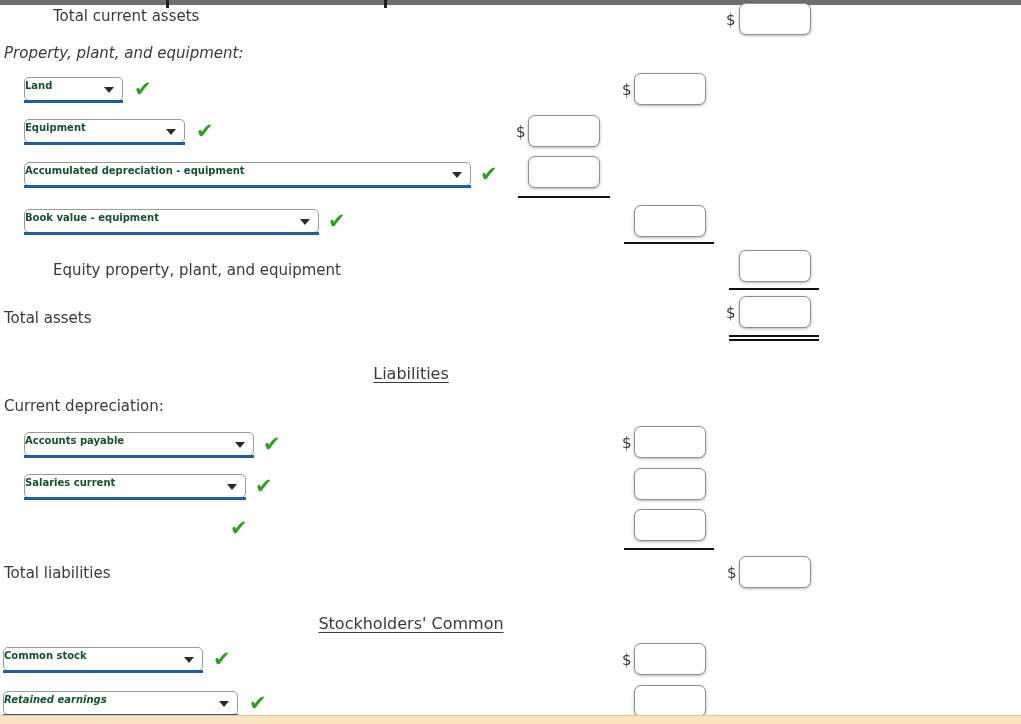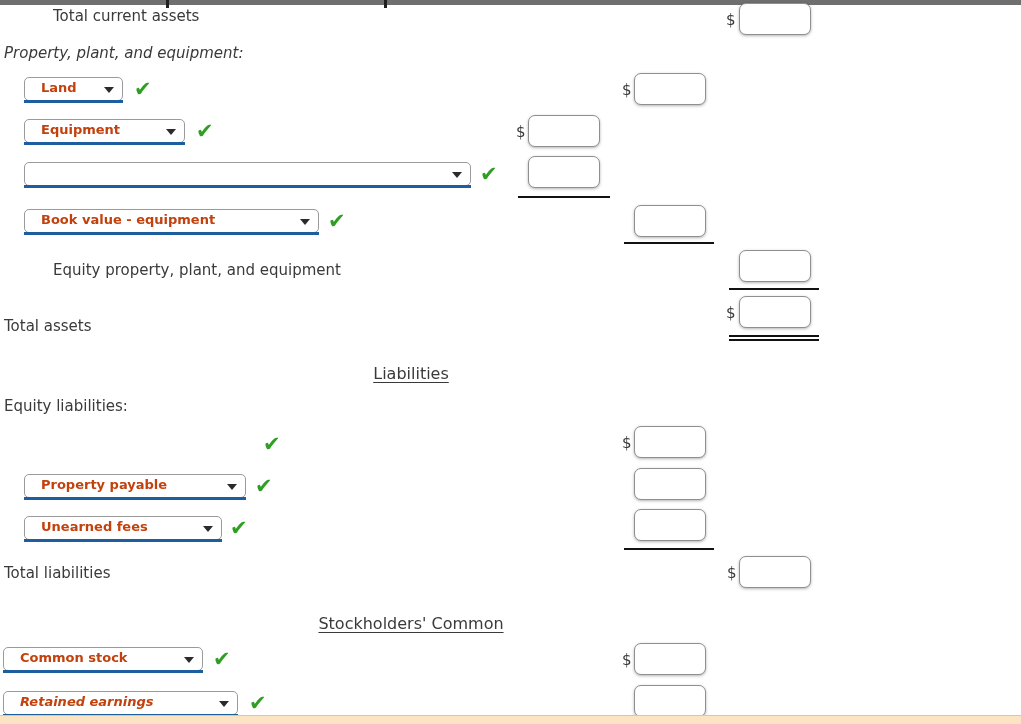--- a/index.html
+++ b/index.html
@@ -19,22 +19,22 @@
   .lbl { position:absolute; font-size:15px; color:#3a3a3a; white-space:nowrap; }
   .heading { position:absolute; left:0; width:822px; text-align:center;
              font-size:16px; color:#3a3a3a; }
   .heading span { text-decoration:underline; text-underline-offset:3px; }
 
   
   .dd { position:absolute; height:24px; background:#fff; border:1px solid #9a9a9a;
         border-radius:5px; cursor:pointer; }
   .dd::after { content:""; position:absolute; left:-1px; right:-1px; bottom:-3px;
                height:3px; background:#1d5f9e; }
-  .dd-text { position:absolute; left:16px; top:2px; font-size:13px; font-weight:bold;
-             color:#c2410c; white-space:nowrap; }
+  .dd-text { position:absolute; left:0; top:2px; font-size:10px; font-weight:bold;
+             color:#14532d; white-space:nowrap; }
   .dd-arrow { position:absolute; right:8px; top:9px; width:0; height:0;
               border-left:5px solid transparent; border-right:5px solid transparent;
               border-top:6px solid #2b2b2b; }
 
   
   .check { position:absolute; font-size:21px; font-weight:bold; color:#2f9e23;
            line-height:24px; }
 
   
   .amt { position:absolute; width:72px; height:32px; border:1px solid #8f8f8f;
@@ -71,65 +71,66 @@
 
   <div class="dd" style="left:24px; top:119px; width:161px;padding-left:8px;">
     <span class="dd-text">Equipment</span>
     <span class="dd-arrow"></span>
   </div>
   <span class="check" style="left:196px; top:119px;">✔</span>
   <span class="dollar" style="left:516px; top:123px;">$</span>
   <input class="amt" style="left: 528px; top: 115px;" type="text" value="">
 
   <div class="dd" style="left:24px; top:162px; width:447px;">
+    <span class="dd-text">Accumulated depreciation - equipment</span>
     <span class="dd-arrow"></span>
   </div>
   <span class="check" style="left:480px; top:162px;">✔</span>
   <input class="amt" style="left: 528px; top: 156px;" type="text" value="">
   <div class="rule" style="left:518px; top:196px; width:92px;"></div>
 
   <div class="dd" style="left:24px; top:209px; width:295px;padding-left:28px;">
     <span class="dd-text">Book value - equipment</span>
     <span class="dd-arrow"></span>
   </div>
   <span class="check" style="left:328px; top:209px;">✔</span>
   <input class="amt" style="left: 634px; top: 205px;" type="text" value="">
   <div class="rule" style="left:624px; top:242px; width:90px;"></div>
 
   <div class="lbl" style="left:53px; top:261px;">Equity property, plant, and equipment</div>
   <input class="amt" style="left: 739px; top: 250px;" type="text" value="">
   <div class="rule" style="left:729px; top:288px; width:90px;"></div>
 
-  <div class="lbl" style="left:4px; top:317px;">Total assets</div>
+  <div class="lbl" style="left:4px; top:309px;">Total assets</div>
   <span class="dollar" style="left:726px; top:304px;">$</span>
   <input class="amt" style="left: 739px; top: 296px;" type="text" value="">
   <div class="rule" style="left:729px; top:335px; width:90px;"></div>
   <div class="rule" style="left:729px; top:339px; width:90px;"></div>
 
   <div class="heading" style="top:364px;">
     <span>Liabilities</span>
   </div>
 
-  <div class="lbl" style="left:4px; top:397px;">Equity liabilities:</div>
+  <div class="lbl" style="left:4px; top:397px;">Current depreciation:</div>
 
+  <div class="dd" style="left:24px; top:432px; width:230px;">
+    <span class="dd-text">Accounts payable</span>
+    <span class="dd-arrow"></span>
+  </div>
   <span class="check" style="left:263px; top:432px;">✔</span>
   <span class="dollar" style="left:622px; top:434px;">$</span>
   <input class="amt" style="left: 634px; top: 426px;" type="text" value="">
 
   <div class="dd" style="left:24px; top:474px; width:222px;">
-    <span class="dd-text">Property payable</span>
+    <span class="dd-text">Salaries current</span>
     <span class="dd-arrow"></span>
   </div>
   <span class="check" style="left:255px; top:474px;">✔</span>
   <input class="amt" style="left: 634px; top: 468px;" type="text" value="">
 
-  <div class="dd" style="left:24px; top:516px; width:198px;">
-    <span class="dd-text">Unearned fees</span>
-    <span class="dd-arrow"></span>
-  </div>
   <span class="check" style="left:230px; top:516px;">✔</span>
   <input class="amt" style="left: 634px; top: 509px;" type="text" value="">
   <div class="rule" style="left:624px; top:548px; width:90px;"></div>
 
   <div class="lbl" style="left:4px; top:564px;">Total liabilities</div>
   <span class="dollar" style="left:727px; top:564px;">$</span>
   <input class="amt" style="left: 739px; top: 556px;" type="text" value="">
 
   <div class="heading" style="top:614px;">
     <span>Stockholders' Common</span>

